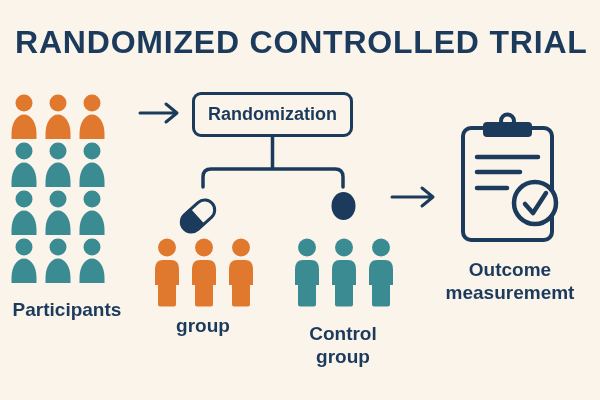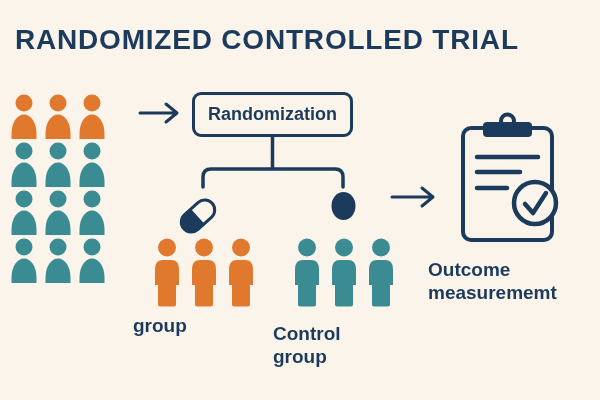--- a/index.html
+++ b/index.html
@@ -6,30 +6,30 @@
   .canvas{
     position:relative;
     width:600px;height:400px;
     background:var(--bg);
     overflow:hidden;
     font-family:"Liberation Sans", sans-serif;
     color:var(--navy);
   }
   .title{
     position:absolute;left:15px;top:24px;margin:0;
-    font-size:28px;font-weight:800;letter-spacing:0.8px;
+    font-size:32px;font-weight:800;letter-spacing:0.8px;
     color:var(--navy);white-space:nowrap;
   }
   #participants-grid{
     position:absolute;left:10px;top:94px;
     display:grid;grid-template-columns:repeat(3,28px);
     gap:2px 6px;
   }
   .label{
-    position:absolute;
+    position:absolute;text-align:center;
     font-size:19px;font-weight:600;line-height:23px;color:var(--navy);
   }
   .participants-label{left:0;top:298px;width:134px;}
   .group-label-0{left:133px;top:314px;width:140px;}
   .group-label-1{left:273px;top:314px;width:140px;margin-top:8px;}
   .outcome-label{left:428px;top:258px;width:164px;}
   .rand-box{
     position:absolute;left:192px;top:92px;width:161px;height:45px;
     box-sizing:border-box;border:3px solid var(--navy);border-radius:9px;
     display:flex;align-items:center;justify-content:center;
@@ -98,20 +98,21 @@
       </svg>
       <svg width="28" height="46" viewBox="0 0 28 46">
     <circle cx="14" cy="9" r="8.5" fill="#3A8C92"></circle>
     <path d="M1.5,45 L26.5,45 L26.5,40 C26.5,28.5 21,20.5 14,20.5 C7,20.5 1.5,28.5 1.5,40 Z" fill="#3A8C92"></path>
       </svg>
       <svg width="28" height="46" viewBox="0 0 28 46">
     <circle cx="14" cy="9" r="8.5" fill="#3A8C92"></circle>
     <path d="M1.5,45 L26.5,45 L26.5,40 C26.5,28.5 21,20.5 14,20.5 C7,20.5 1.5,28.5 1.5,40 Z" fill="#3A8C92"></path>
       </svg>
     </div>
+  <div class="label participants-label">Participants</div>
 
   <svg class="overlay" viewBox="0 0 600 400">
     <g>
       <path d="M140,113 H174 M166,104 L177,113 L166,122" fill="none" stroke="var(--navy)" stroke-width="3" stroke-linecap="round" stroke-linejoin="round"></path>
     </g>
     <g>
       <path d="M272.5,137 L272.5,169 M203,187 L203,177 Q203,169 211,169 L335,169 Q343,169 343,177 L343,187" fill="none" stroke="var(--navy)" stroke-width="3.5" stroke-linecap="round"></path>
     </g>
     <g transform="translate(176,193) rotate(-42 22 23)">
       <rect x="3" y="13" width="38" height="20" rx="10" fill="var(--bg)" stroke="var(--navy)" stroke-width="3"></rect>

